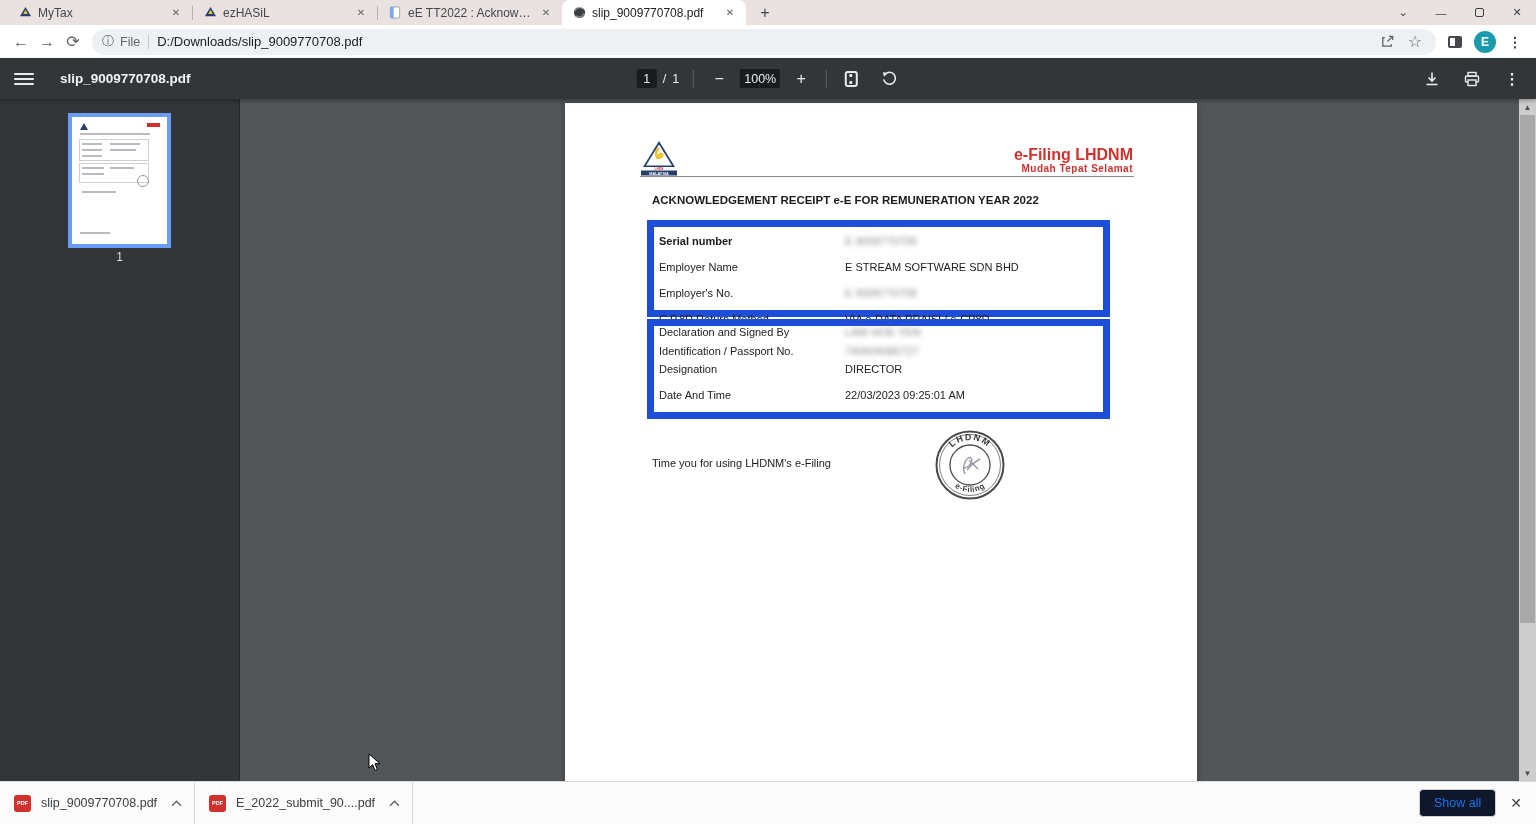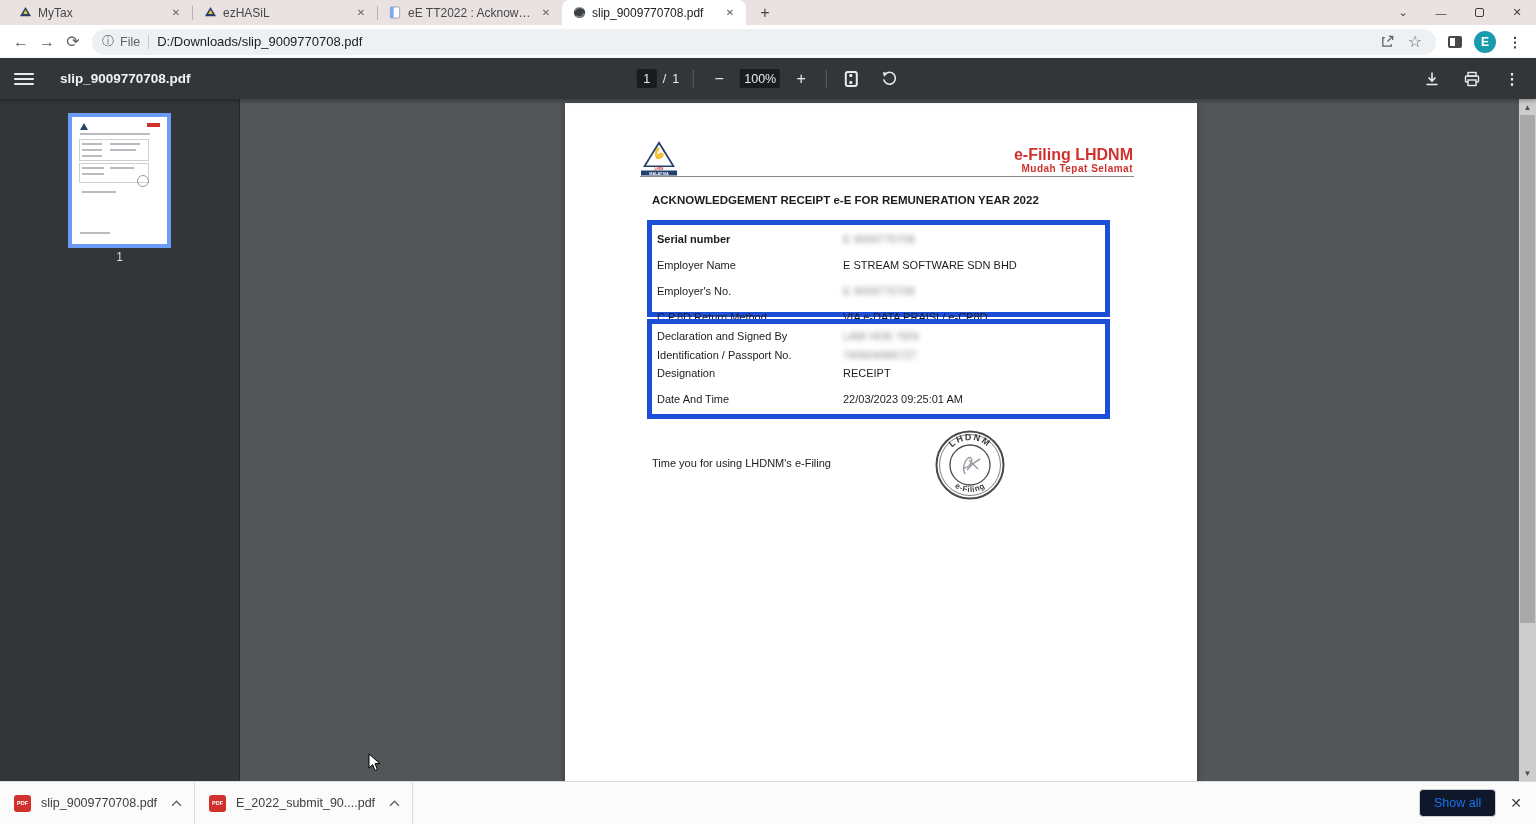--- a/index.html
+++ b/index.html
@@ -66,23 +66,23 @@
   .scroll-arrow { position:absolute; left:0; width:17px; height:16px; display:flex; align-items:center; justify-content:center; font-size:8px; color:#4d4d4d; }
 
   
   #page { position:absolute; left:565px; top:4px; width:632px; height:678px; background:#ffffff; box-shadow:0 2px 6px rgba(0,0,0,.35); color:#1c1c1c; }
   #doc-logo { position:absolute; left:75px; top:37px; }
   #brand { position:absolute; right:64px; top:44px; text-align:right; }
   #brand .b1 { color:#d0312d; font-size:16px; font-weight:bold; line-height:16px; }
   #brand .b2 { color:#d0312d; font-size:10px; font-weight:bold; letter-spacing:.5px; }
   #doc-hr { position:absolute; left:75px; top:73px; width:494px; border-top:1.5px solid #8a8a8a; }
   #doc-title { position:absolute; left:87px; top:91px; font-size:11.5px; font-weight:bold; }
-  .doc-table { position:absolute; left:82px; width:463px; border:5px solid #1d4ed8; font-size:11px; }
+  .doc-table { position:absolute; left:82px; width:463px; border:7px solid #1d4ed8; font-size:11px; }
   #table1 { top:117px; height:97px; padding-top:8px; }
-  #table2 { top:216px; height:100px; padding-top:6px; }
+  #table2 { top:216px; height:100px; }
   .drow { display:flex; padding-left:5px; }
   #table1 .drow { height:26px; align-items:flex-start; }
   #table2 .drow { height:18.5px; align-items:flex-start; }
   #table2 .drow.gap { margin-top:7px; }
   .dlabel { width:186px; flex:none; }
   .dlabel.bold { font-weight:bold; }
   .dvalue { flex:1; }
   .redacted { filter:blur(2.6px); color:#8b8b8b; }
   #footer-note { position:absolute; left:87px; top:354px; font-size:11px; }
   #stamp { position:absolute; left:369px; top:326px; }
@@ -293,21 +293,21 @@
         <div class="drow">
           <span class="dlabel">Declaration and Signed By</span>
           <span class="dvalue redacted">LAW HOE YEN</span>
         </div>
         <div class="drow">
           <span class="dlabel">Identification / Passport No.</span>
           <span class="dvalue redacted">740604086727</span>
         </div>
         <div class="drow">
           <span class="dlabel">Designation</span>
-          <span class="dvalue">RECEIPT</span>
+          <span class="dvalue">DIRECTOR</span>
         </div>
         <div class="drow gap">
           <span class="dlabel">Date And Time</span>
           <span class="dvalue">22/03/2023 09:25:01 AM</span>
         </div>
       </div>
 
       <div id="footer-note">Time you for using LHDNM's e-Filing</div>
 
       <div id="stamp">

